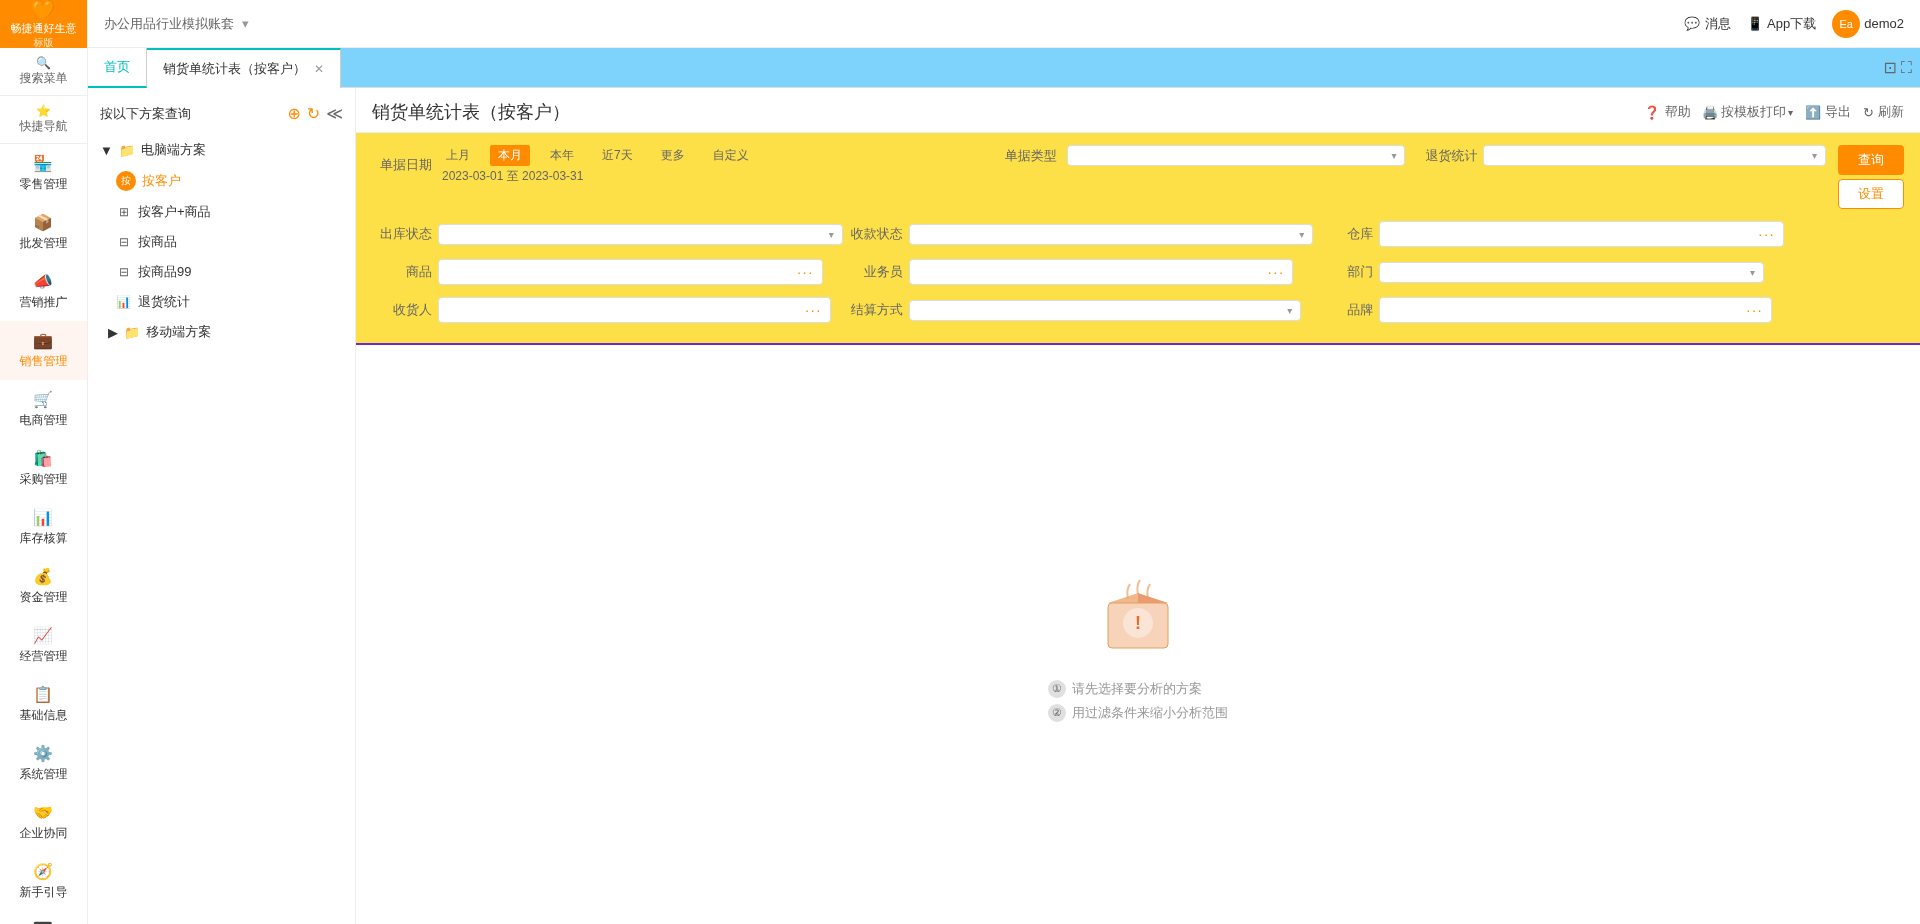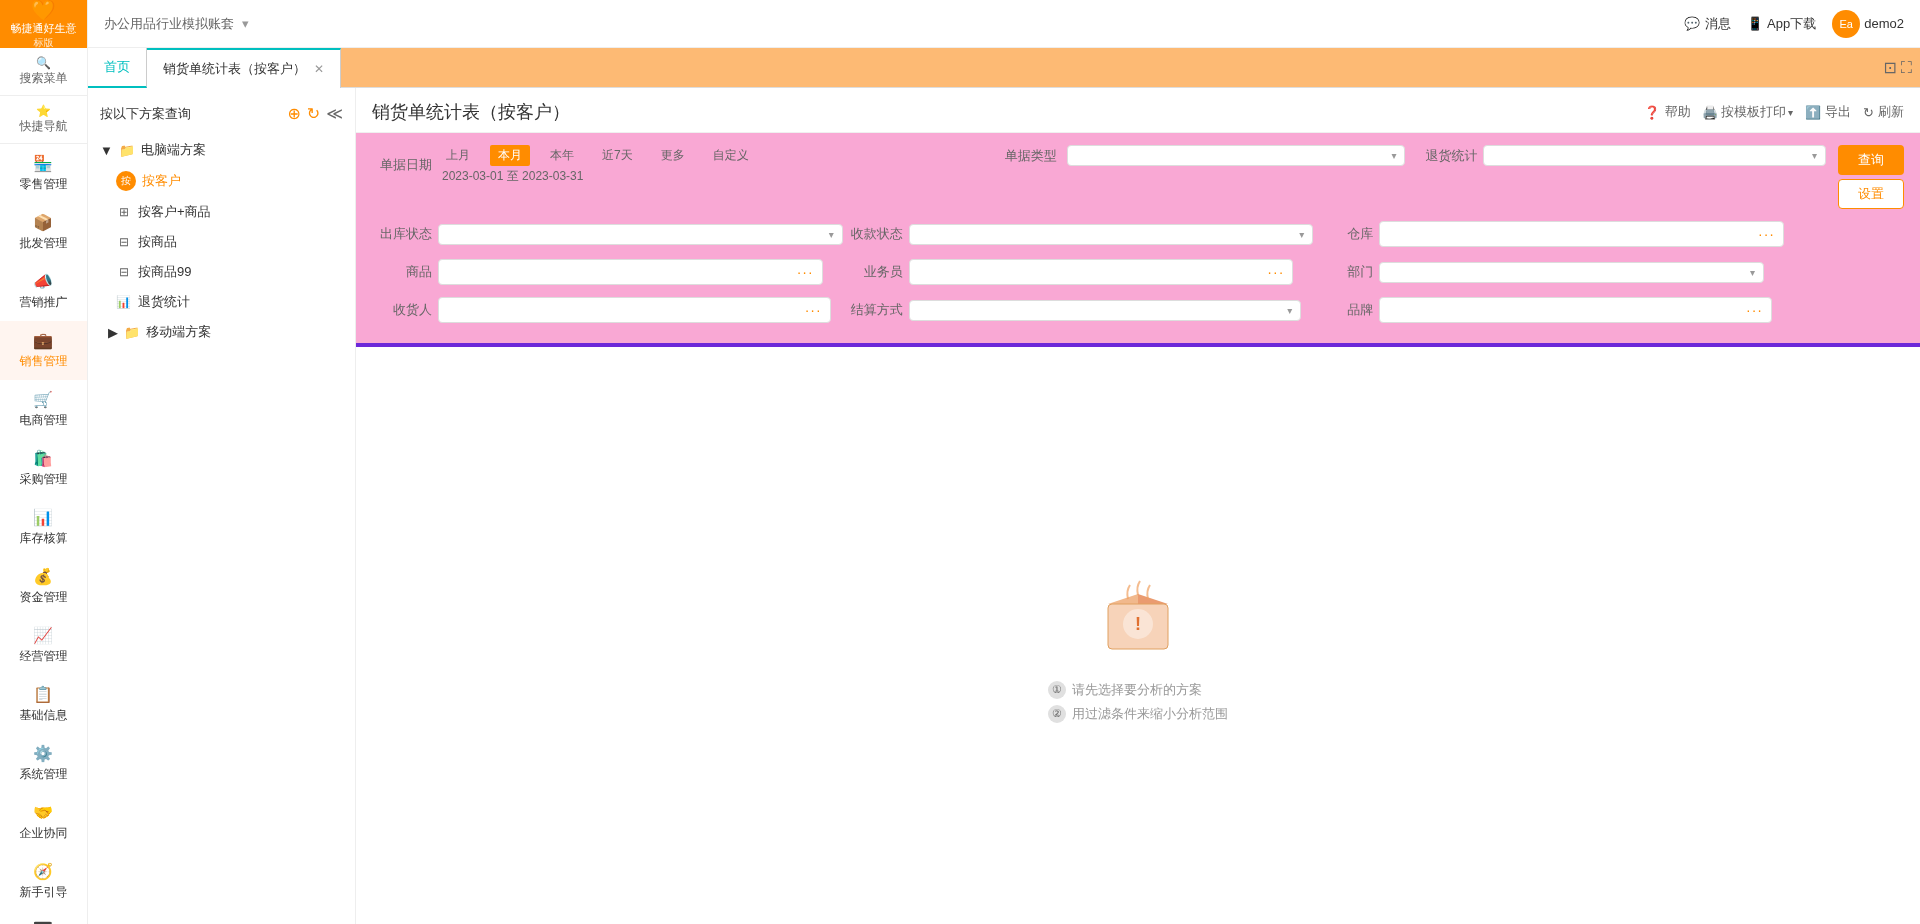--- a/index.html
+++ b/index.html
@@ -22,21 +22,21 @@
     
     .top-header { height: 48px; background: #fff; display: flex; align-items: center; justify-content: space-between; padding: 0 16px; border-bottom: 1px solid #eee; }
     .top-header-left { display: flex; align-items: center; gap: 8px; }
     .breadcrumb-text { font-size: 13px; color: #666; }
     .breadcrumb-arrow { color: #999; }
     .top-header-right { display: flex; align-items: center; gap: 16px; }
     .header-action { display: flex; align-items: center; gap: 4px; font-size: 13px; color: #333; cursor: pointer; }
     .user-avatar { width: 28px; height: 28px; border-radius: 50%; background: #ff8c00; display: flex; align-items: center; justify-content: center; color: #fff; font-size: 11px; }
 
     
-    .tab-bar { height: 40px; background: #fdba74; display: flex; align-items: center; padding: 0 0; border-bottom: 1px solid #ddd; }
+    .tab-bar { height: 40px; background: #7dd3fc; display: flex; align-items: center; padding: 0 0; border-bottom: 1px solid #ddd; }
     .tab-item { height: 40px; padding: 0 16px; display: flex; align-items: center; gap: 8px; cursor: pointer; font-size: 13px; color: #333; background: #e0e0e0; border-right: 1px solid #ccc; }
     .tab-item.home { background: #fff; border-bottom: 2px solid #00bfbf; color: #00bfbf; }
     .tab-item.active { background: #fff; border-top: 2px solid #00bfbf; color: #333; }
     .tab-close { font-size: 12px; color: #999; cursor: pointer; }
     .tab-actions { margin-left: auto; display: flex; align-items: center; gap: 4px; padding-right: 8px; }
     .tab-action-btn { cursor: pointer; font-size: 16px; color: #666; }
 
     
     .content-area { flex: 1; display: flex; overflow: hidden; }
 
@@ -59,21 +59,21 @@
     
     .right-panel { flex: 1; display: flex; flex-direction: column; overflow: hidden; background: #fff; }
 
     
     .page-header { padding: 12px 16px 8px; display: flex; align-items: center; justify-content: space-between; border-bottom: 1px solid #f0f0f0; }
     .page-title { font-size: 18px; font-weight: 500; color: #333; }
     .page-actions { display: flex; align-items: center; gap: 12px; }
     .page-action { display: flex; align-items: center; gap: 4px; font-size: 13px; color: #666; cursor: pointer; }
 
     
-    .filter-area { padding: 12px 16px; background: #f9a8d4; border-bottom: 4px solid #6d28d9; }
+    .filter-area { padding: 12px 16px; background: #fde047; border-bottom: 2px solid #6d28d9; }
     .filter-label { width: 60px; text-align: right; color: #666; font-size: 13px; flex-shrink: 0; }
     .date-tabs { display: flex; align-items: center; gap: 12px; margin-right: 8px; }
     .date-tab { padding: 2px 8px; font-size: 12px; cursor: pointer; color: #666; border-radius: 2px; }
     .date-tab.active { background: #ff8c00; color: #fff; border-radius: 2px; }
     .date-range { font-size: 12px; color: #666; margin-left: 4px; }
 
     .select-control { display: flex; align-items: center; border: 1px solid #ddd; border-radius: 4px; padding: 4px 8px; cursor: pointer; min-width: 160px; justify-content: space-between; font-size: 13px; background: #fff; }
     .select-arrow { color: #999; font-size: 10px; }
     .select-dots { color: #ff8c00; font-size: 16px; letter-spacing: 2px; cursor: pointer; }
     .btn-query { background: #ff8c00; color: #fff; border: none; border-radius: 4px; padding: 6px 20px; cursor: pointer; font-size: 13px; }

